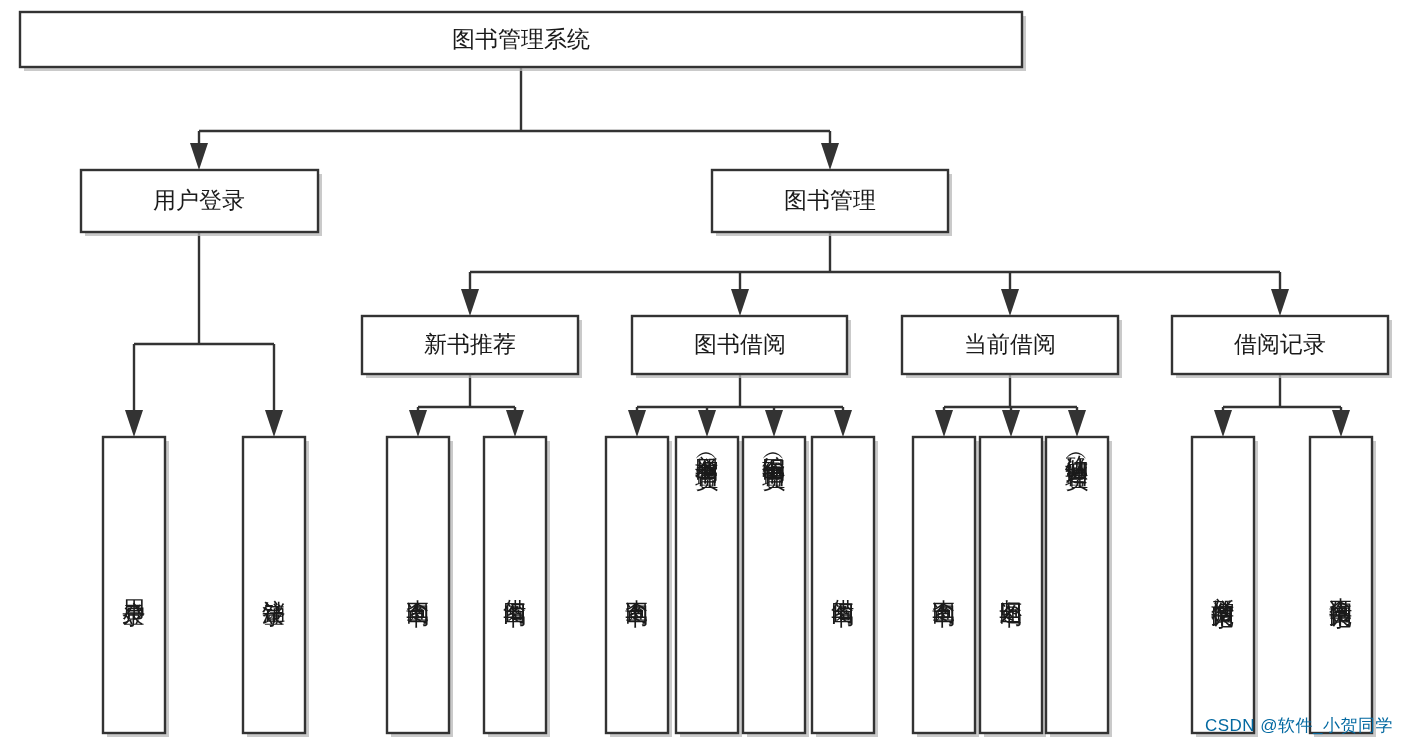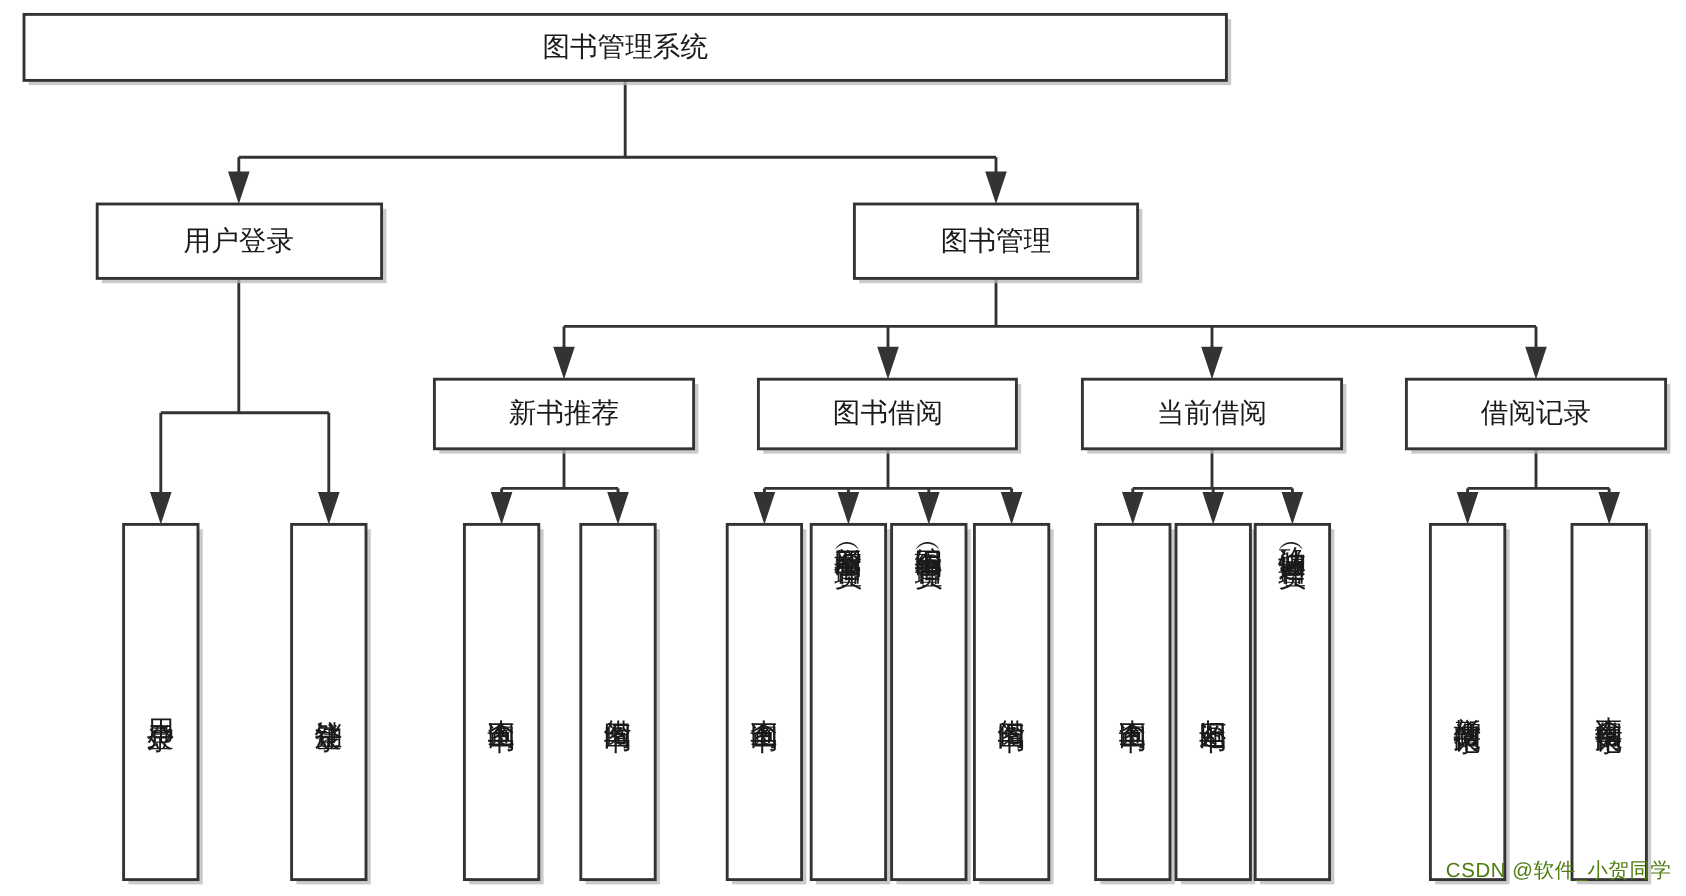--- a/index.html
+++ b/index.html
@@ -71,21 +71,21 @@
     letter-spacing: 2px;
     white-space: nowrap;
     text-align: center;
   }
   .watermark {
     position: absolute;
     right: 12px;
     bottom: 6px;
     font-family: "Liberation Sans", sans-serif;
     font-size: 17px;
-    color: #4d7c0f;
+    color: #0369a1;
     white-space: nowrap;
     letter-spacing: 0.5px;
   }
 </style>
 </head>
 <body>
 
 <div id="diagram-root">
 
   <svg id="flow" viewBox="0 0 1405 747" xmlns="http://www.w3.org/2000/svg">

